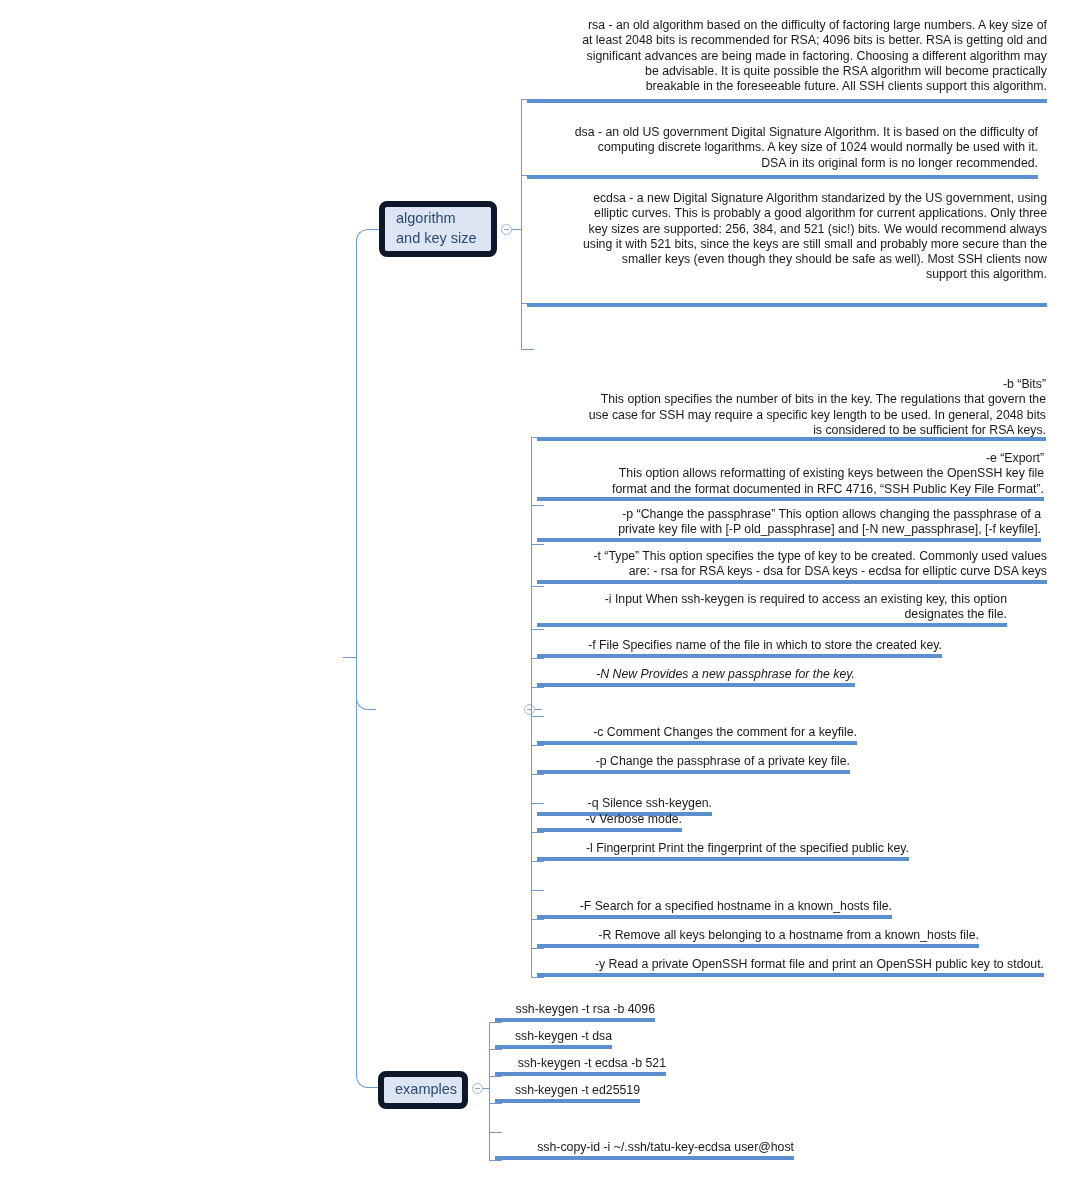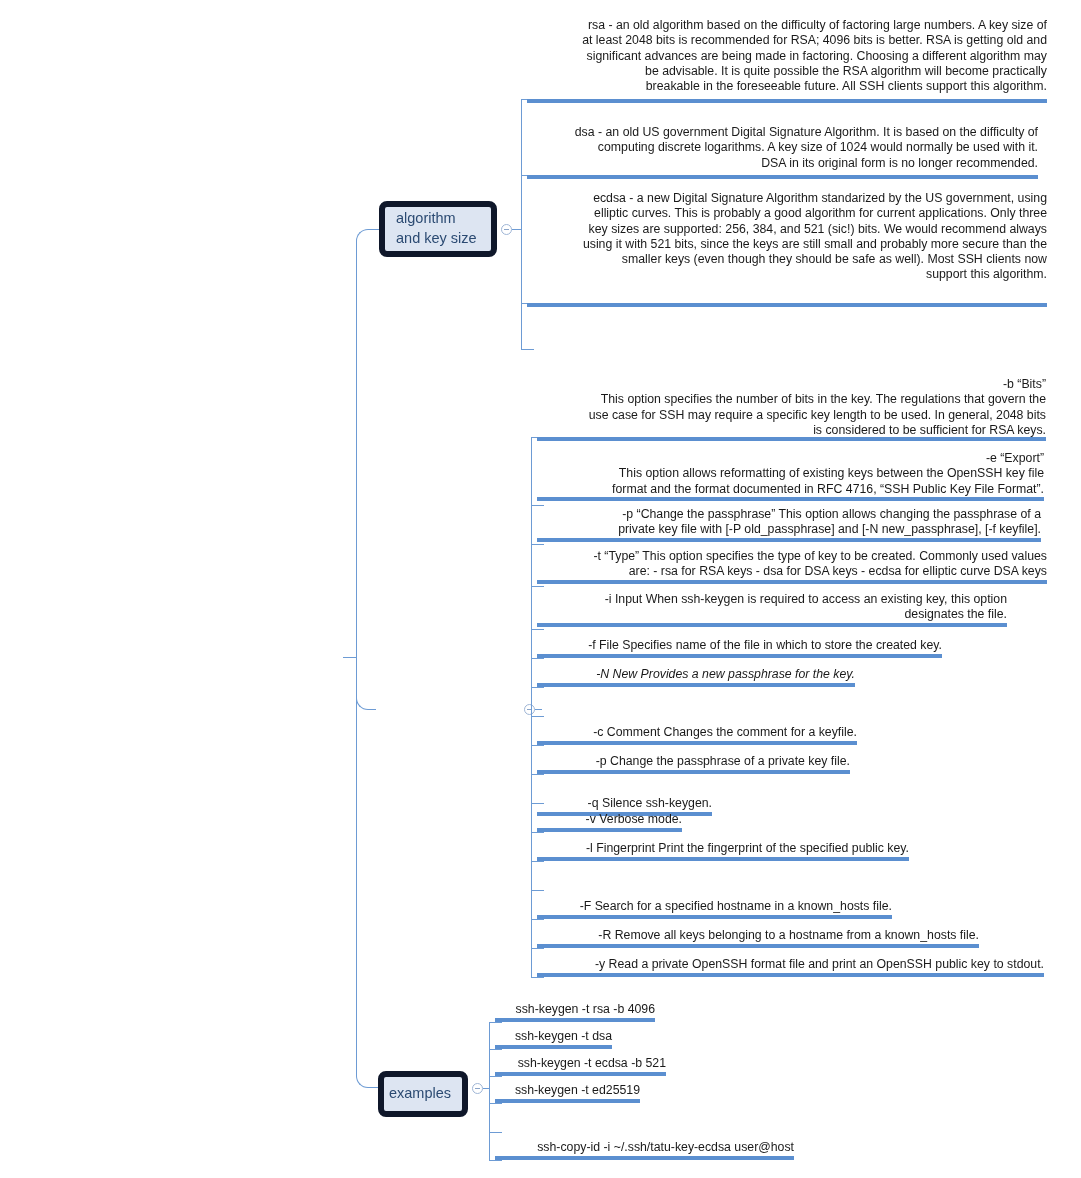--- a/index.html
+++ b/index.html
@@ -44,21 +44,21 @@
     display: flex; align-items: center;
     padding: 0 11px;
   }
   .branch-label {
     font-size: 14.5px;
     color: #2b4a72;
     line-height: 1.35;
   }
   #branch-algorithm { left: 379px; top: 201px; width: 118px; height: 56px; }
   #branch-command   { left: 375px; top: 681px; width: 145px; height: 56px; }
-  #branch-examples  { left: 378px; top: 1071px; width: 90px;  height: 46px; justify-content: flex-end; }
+  #branch-examples  { left: 378px; top: 1071px; width: 90px;  height: 38px; }
 
   
   .toggle {
     position: absolute;
     width: 11px; height: 11px;
     border: 1px solid #9fb6d6;
     border-radius: 50%;
     background: #ffffff;
   }
   .toggle::before {

